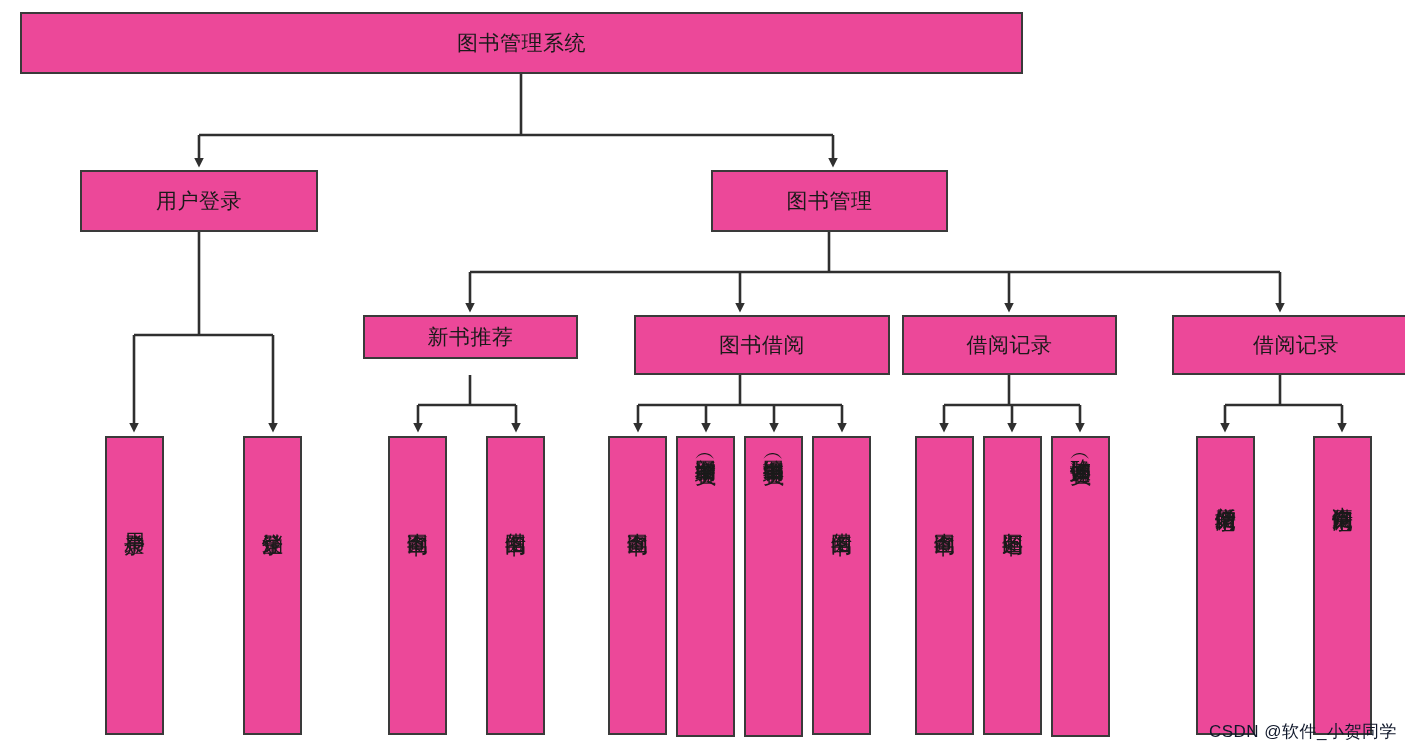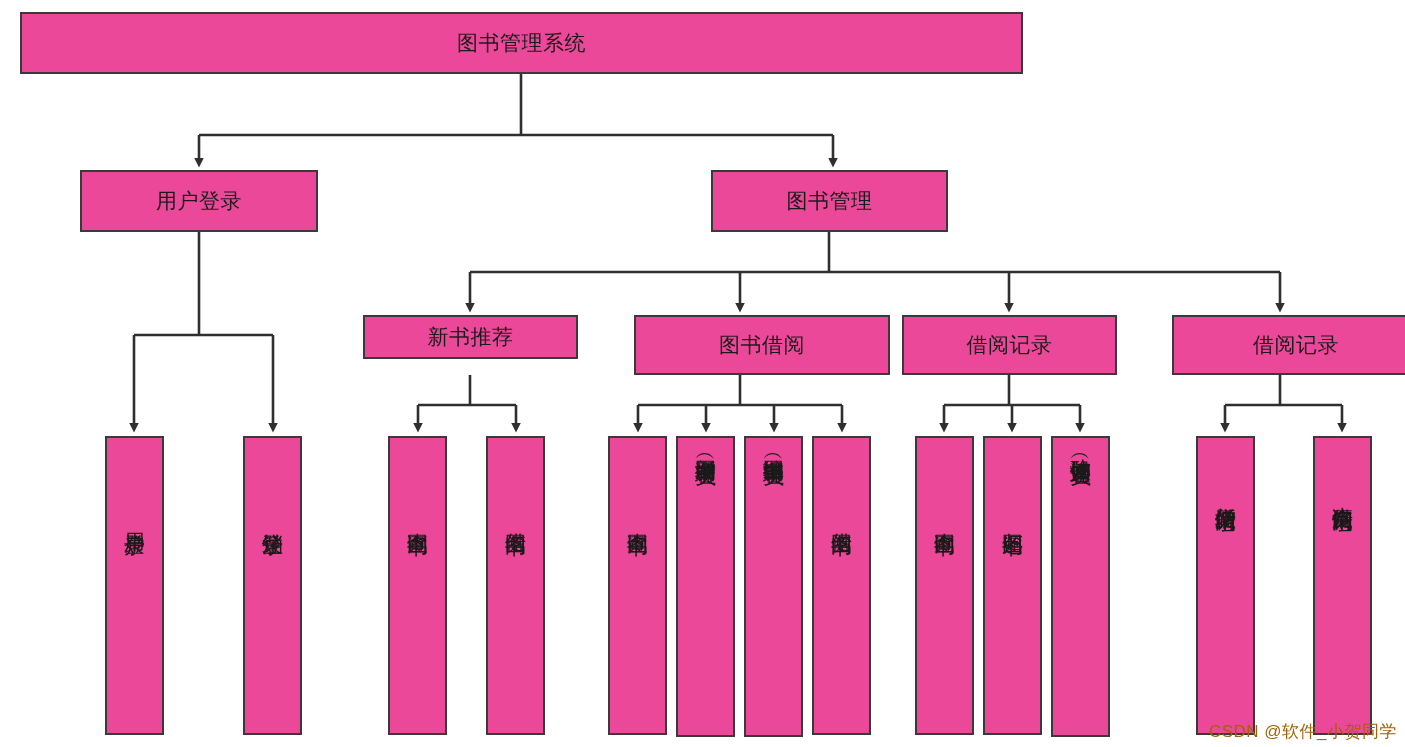--- a/index.html
+++ b/index.html
@@ -64,21 +64,21 @@
     padding-top: 52px;
   }
   .node.vertical.pad-top-none {
     padding-top: 4px;
   }
   #watermark {
     position: absolute;
     right: 8px;
     bottom: 4px;
     font-size: 17px;
-    color: #a16207;
+    color: #0f172a;
     white-space: nowrap;
     letter-spacing: 0.5px;
   }
 </style>
 </head>
 <body>
 
 <div id="diagram-root">
 
   <svg class="edges" viewBox="0 0 1405 747">

